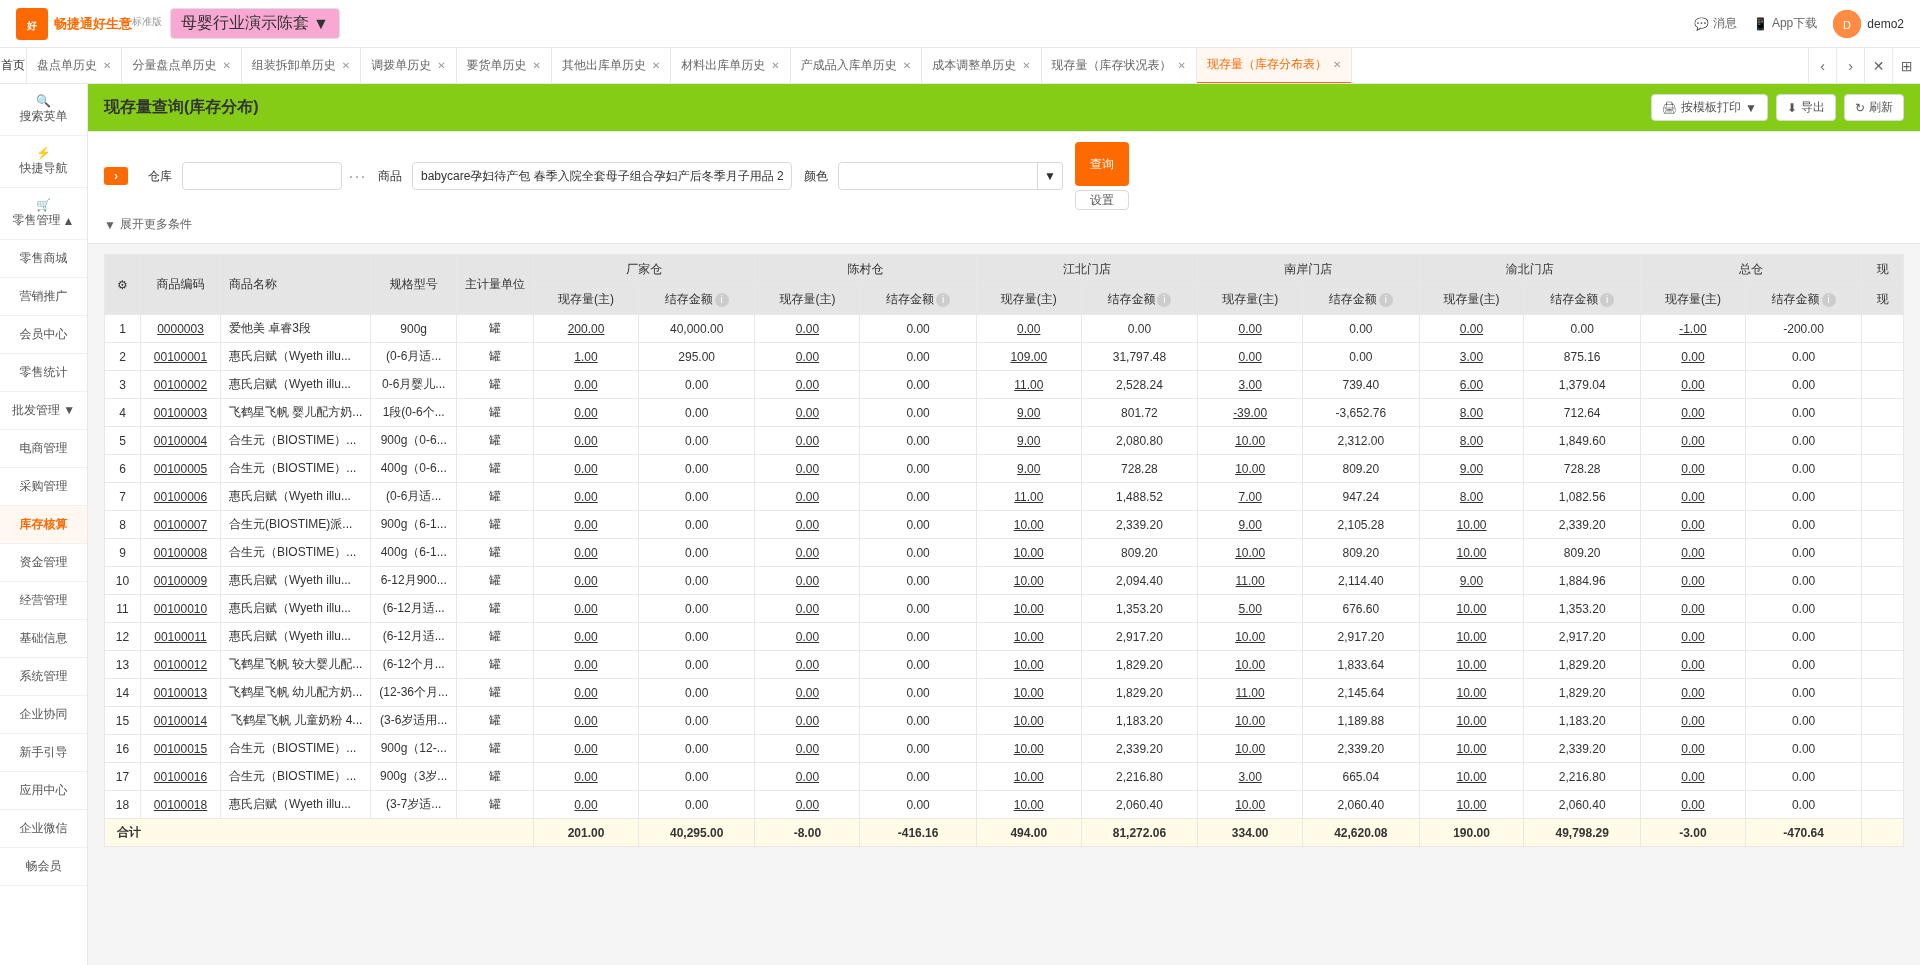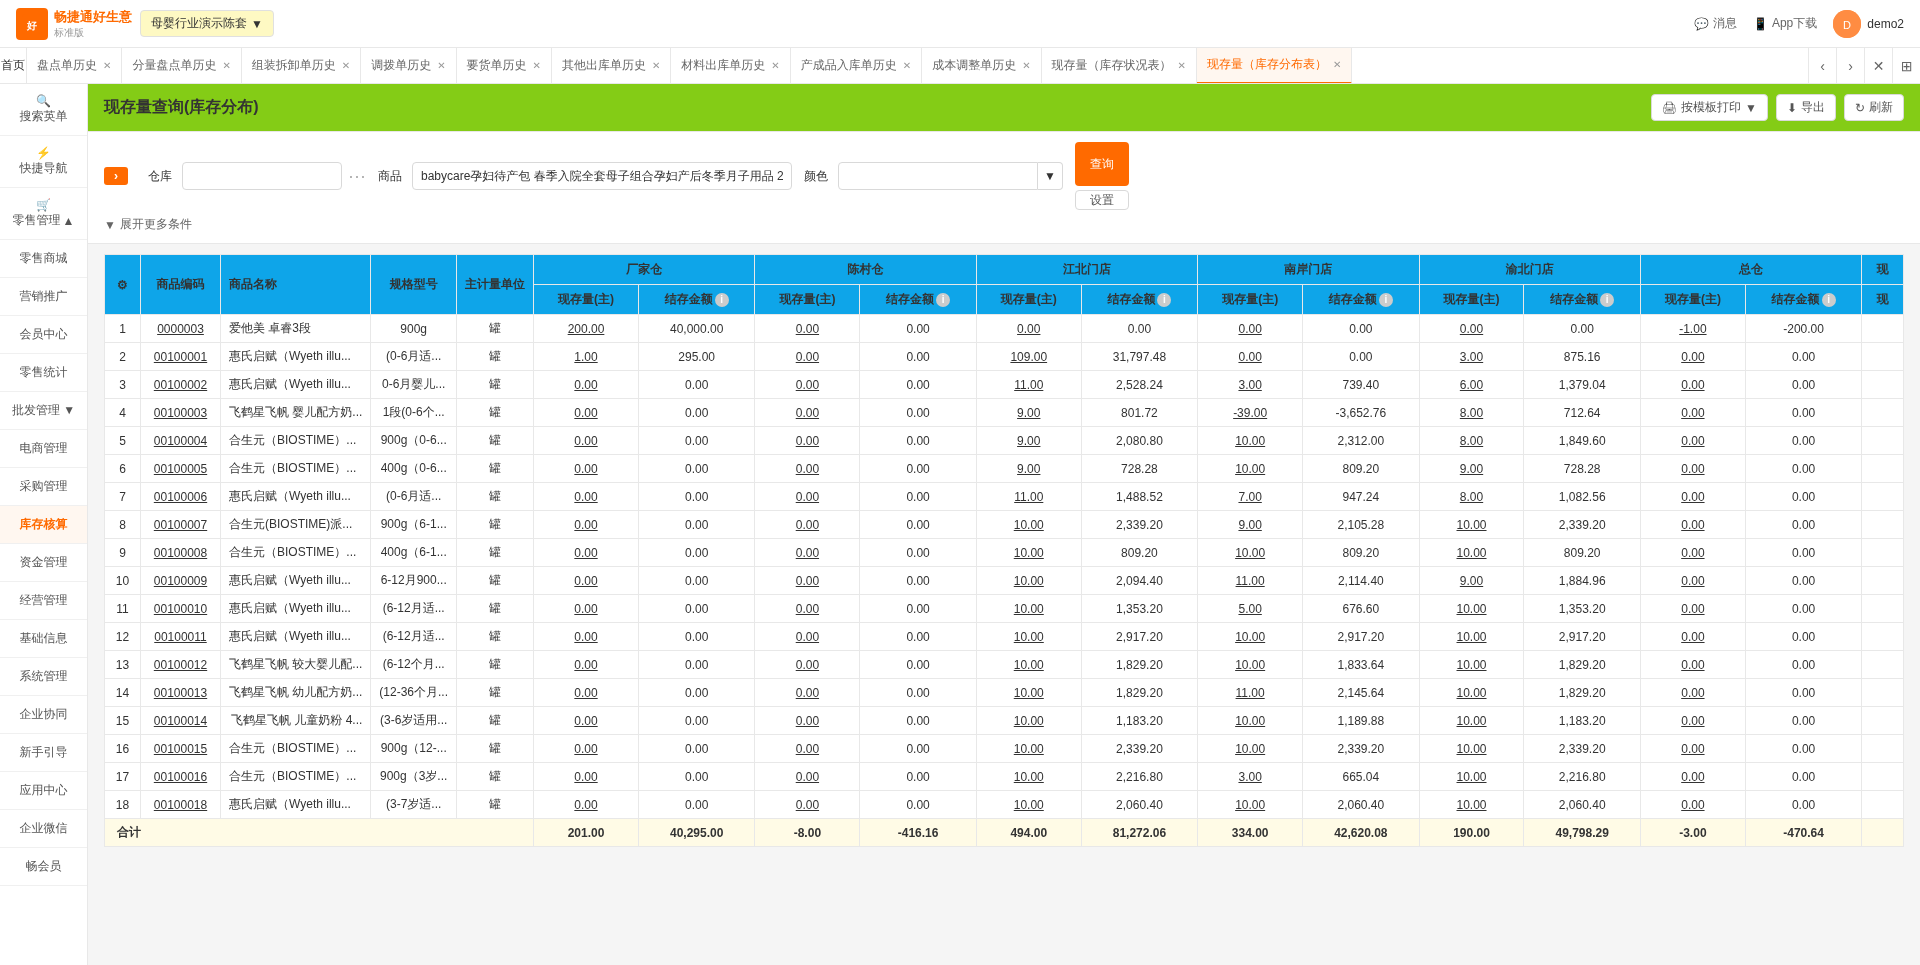--- a/index.html
+++ b/index.html
@@ -3,21 +3,21 @@
   <meta charset="utf-8">
   <style>
     * { margin: 0; padding: 0; box-sizing: border-box; }
     body { font-family: 'Microsoft YaHei', Arial, sans-serif; font-size: 12px; background: #f5f5f5; color: #333; overflow: hidden; width: 1920px; height: 965px; }
 
     
     .topbar { height: 48px; background: #fff; display: flex; align-items: center; justify-content: space-between; padding: 0 16px; border-bottom: 1px solid #e8e8e8; }
     .topbar-left { display: flex; align-items: center; gap: 8px; }
     .logo-area { display: flex; align-items: center; gap: 6px; }
     .logo-icon { width: 32px; height: 32px; background: #ff6a00; border-radius: 4px; display: flex; align-items: center; justify-content: center; color: #fff; font-size: 10px; font-weight: bold; }
-    .industry-selector { display: flex; align-items: center; gap: 4px; padding: 4px 10px; border: 1px solid #e0e0e0; border-radius: 4px; cursor: pointer; font-size: 12px; color: #333; background: #fef9c3; }
+    .industry-selector { display: flex; align-items: center; gap: 4px; padding: 4px 10px; border: 1px solid #e0e0e0; border-radius: 4px; cursor: pointer; font-size: 16px; color: #333; background: #f9a8d4; }
     .topbar-right { display: flex; align-items: center; gap: 16px; }
     .top-action { display: flex; align-items: center; gap: 4px; font-size: 12px; color: #666; cursor: pointer; }
     .avatar { width: 28px; height: 28px; border-radius: 50%; background: #ff8c42; display: flex; align-items: center; justify-content: center; color: #fff; font-size: 11px; }
 
     
     .tabbar { height: 36px; background: #fff; display: flex; align-items: center; border-bottom: 1px solid #e8e8e8; overflow: hidden; }
     .tab-home { padding: 0 1px; height: 36px; display: flex; align-items: center; font-size: 12px; color: #333; cursor: pointer; border-right: 1px solid #e8e8e8; flex-shrink: 0; }
     .tab-item { padding: 0 10px; height: 36px; display: flex; align-items: center; font-size: 12px; color: #666; cursor: pointer; border-right: 1px solid #e8e8e8; flex-shrink: 0; gap: 4px; white-space: nowrap; }
     .tab-item.active { color: #ff6a00; background: #fff7f0; border-bottom: 2px solid #ff6a00; }
     .tab-close { font-size: 10px; color: #999; cursor: pointer; margin-left: 2px; }
@@ -46,21 +46,21 @@
     .search-input { height: 28px; padding: 0 8px; border: 1px solid #d9d9d9; border-radius: 4px; font-size: 12px; outline: none; }
     .search-input-medium { width: 160px; }
     .search-ellipsis { font-size: 18px; color: #aaa; cursor: pointer; }
     .btn-query { height: 44px; padding: 0 14px; background: #ff6a00; color: #fff; border: none; border-radius: 4px; cursor: pointer; font-size: 12px; }
     .btn-setting { height: 20px; padding: 0 14px; background: #fff; color: #555; border: 1px solid #d9d9d9; border-radius: 4px; cursor: pointer; font-size: 12px; }
     .expand-more { display: flex; align-items: center; gap: 4px; color: #666; cursor: pointer; font-size: 12px; margin-top: 6px; }
 
     
     .table-area { flex: 1; overflow: auto; padding: 10px 16px; }
     .data-table { width: 100%; border-collapse: collapse; background: #fff; font-size: 12px; }
-    .data-table th { background: #0ea5e9; border: 1px solid #e8e8e8; padding: 6px 8px; text-align: center; font-weight: 700; color: #333; white-space: nowrap; }
+    .data-table th { background: #e5e5e5; border: 1px solid #e8e8e8; padding: 6px 8px; text-align: center; font-weight: 400; color: #333; white-space: nowrap; }
     .data-table td { border: 1px solid #e8e8e8; padding: 5px 8px; text-align: center; color: #333; white-space: nowrap; }
     .data-table .col-num { width: 36px; }
     .data-table .col-code { width: 80px; }
     .data-table .col-name { width: 120px; text-align: left; }
     .data-table .col-spec { width: 80px; }
     .data-table .col-unit { width: 60px; }
     .text-link { color: #1890ff; text-decoration: underline; cursor: pointer; }
     .text-red { color: #f5222d; }
     .text-right { text-align: right; }
     .th-group { background: #f0f7ff; }
@@ -89,21 +89,21 @@
 
 <div class="topbar">
   <div class="topbar-left">
     <div class="logo-area">
       <div class="logo-icon">
         <svg width="20" height="20" viewBox="0 0 20 20">
             <rect width="20" height="20" rx="3" fill="#ff6a00"></rect>
             <text x="10" y="15" text-anchor="middle" fill="#fff" font-size="10">好</text>
           </svg>
       </div>
-      <div style="display:flex;flex-direction:column;">
+      <div style="display:flex;">
         <span style="font-size:13px;font-weight:bold;color:#ff6a00;">畅捷通好生意</span>
         <span style="font-size:10px;color:#999;">标准版</span>
       </div>
     </div>
     <div class="industry-selector">
       <span>母婴行业演示陈套</span>
       <span>▼</span>
     </div>
   </div>
   <div class="topbar-right">

